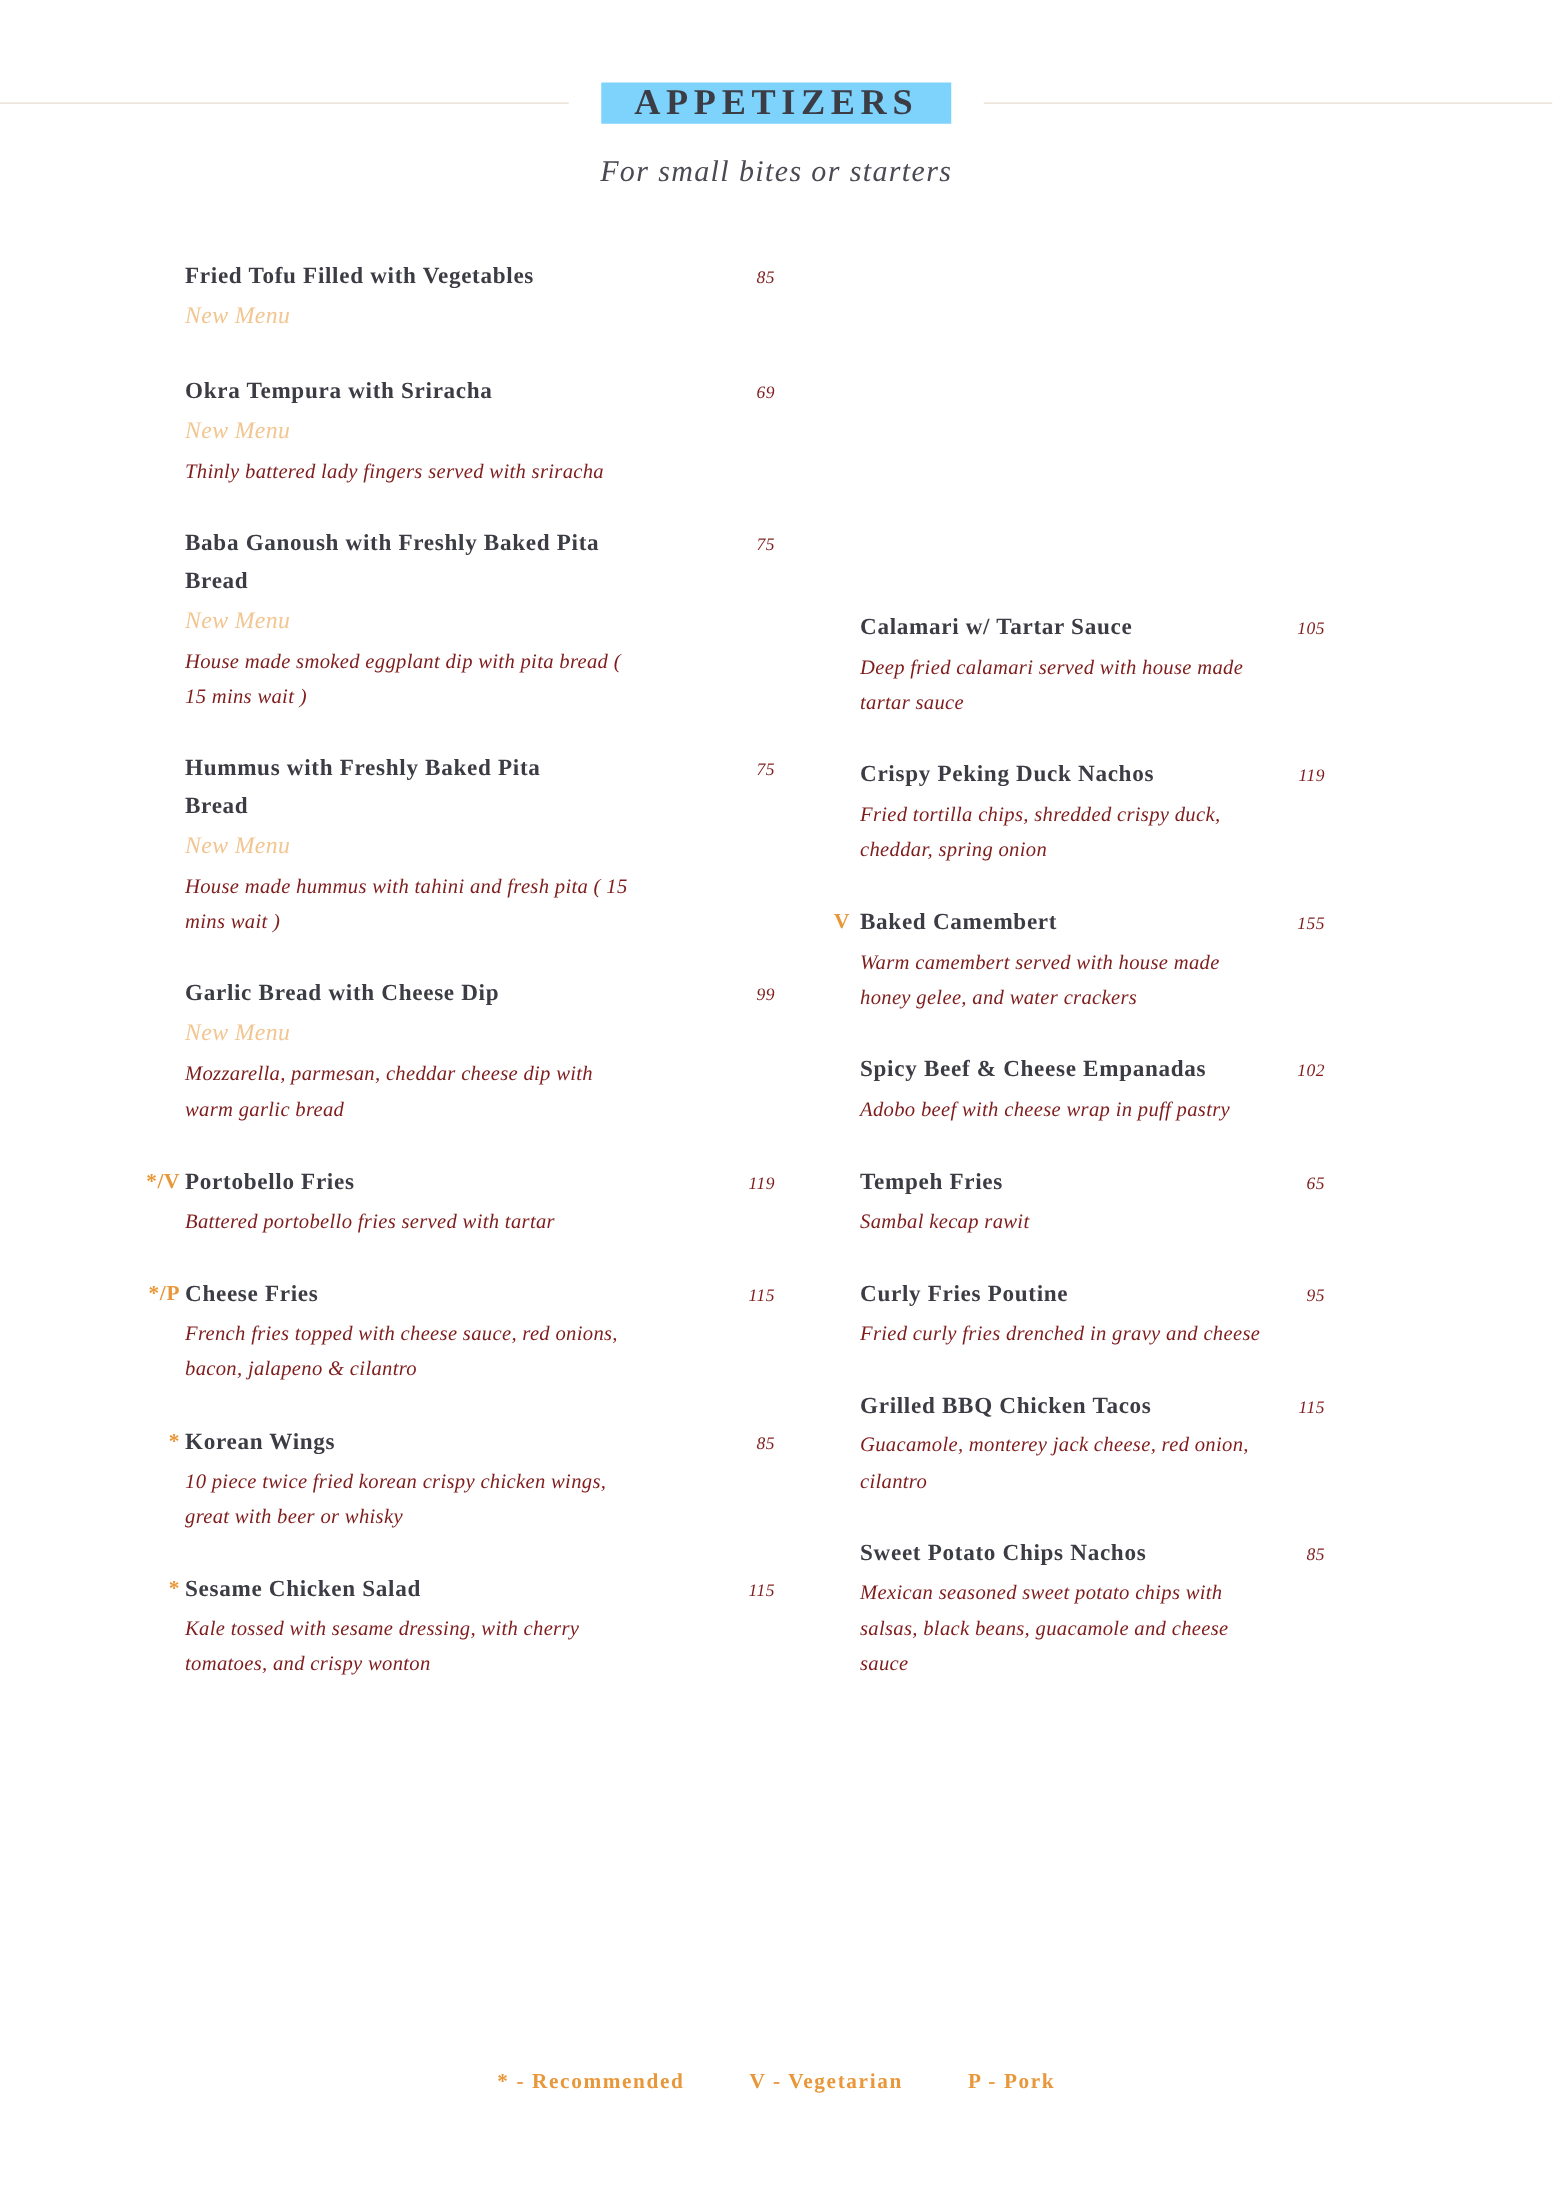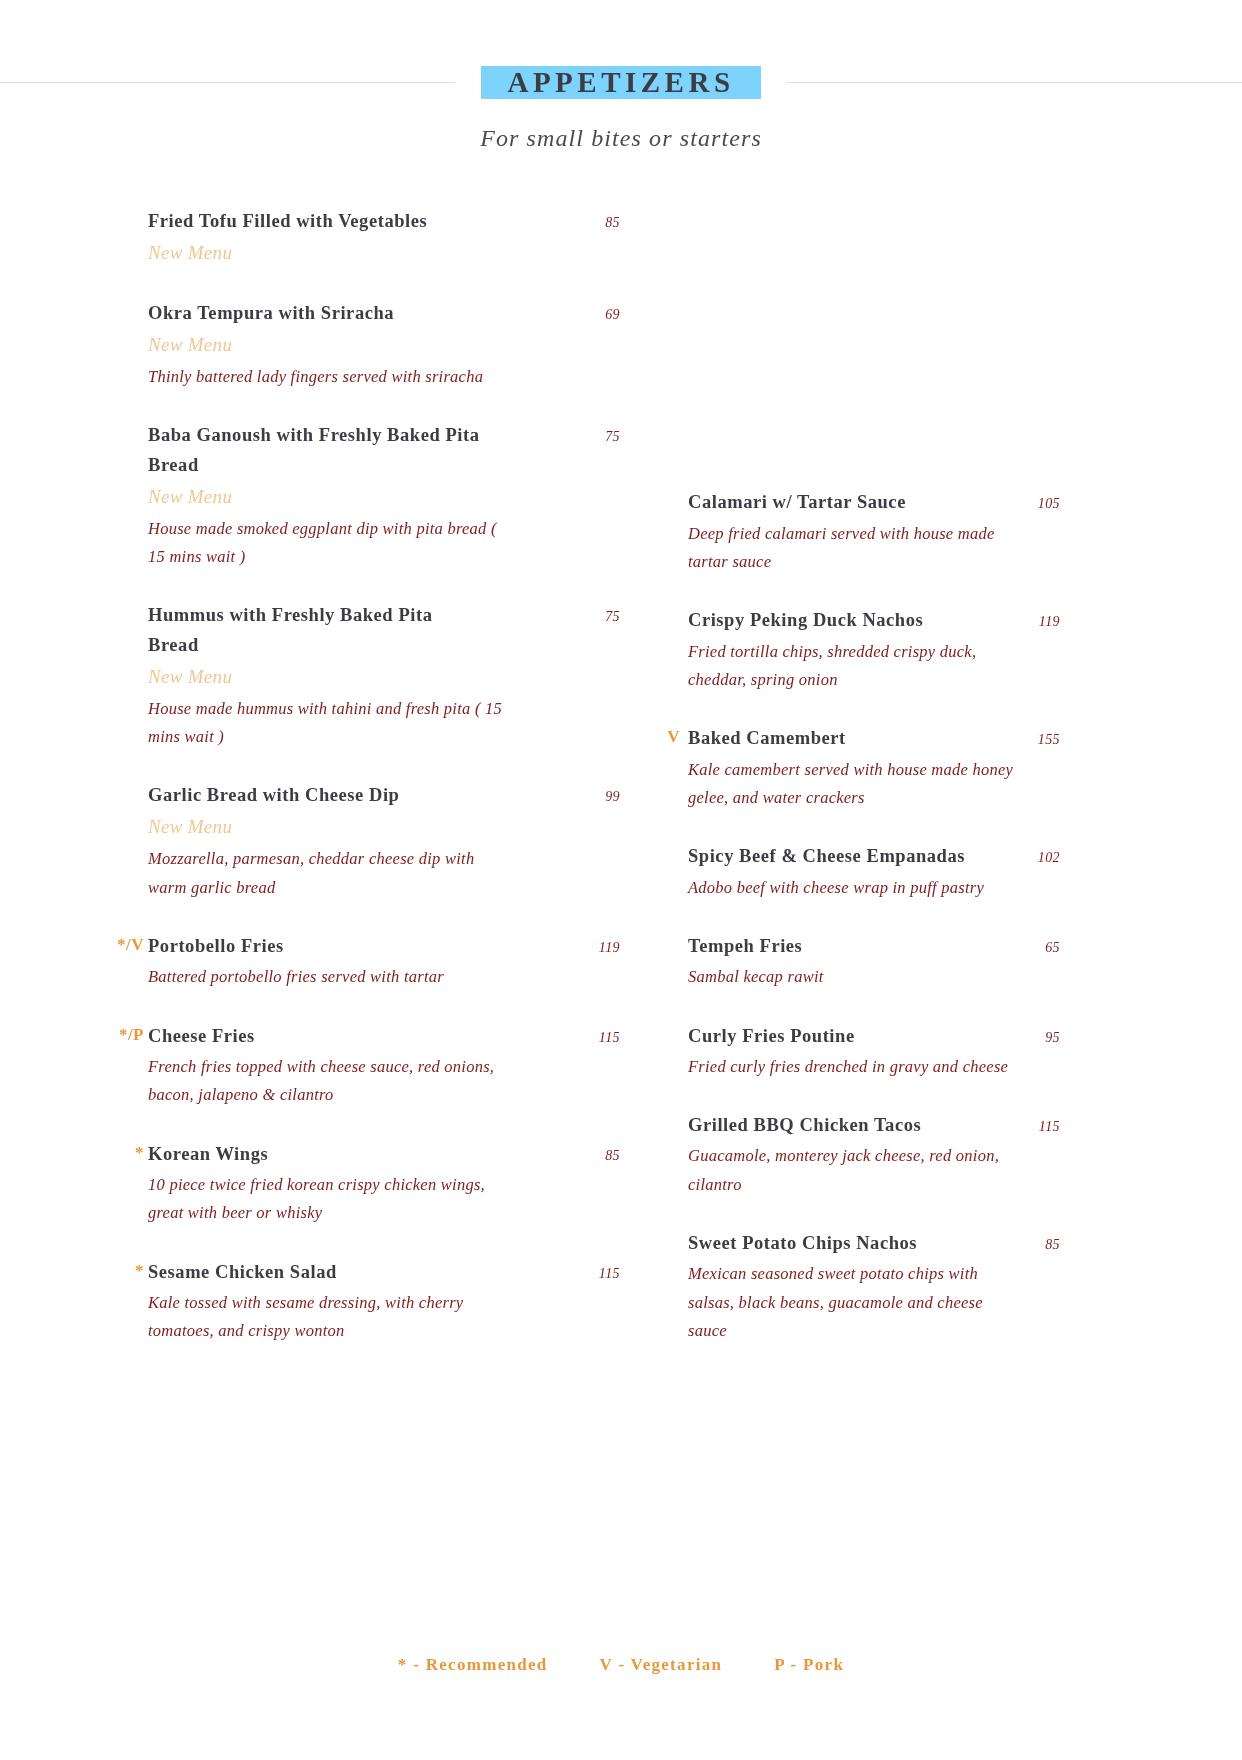--- a/index.html
+++ b/index.html
@@ -247,21 +247,21 @@
           <div class="item-price">119</div>
         </div>
         <div class="item-desc">Fried tortilla chips, shredded crispy duck, cheddar, spring onion</div>
       </div>
       <div class="item">
         <div class="item-marker">V</div>
         <div class="item-headrow">
           <div class="item-name">Baked Camembert</div>
           <div class="item-price">155</div>
         </div>
-        <div class="item-desc">Kale camembert served with house made honey gelee, and water crackers</div>
+        <div class="item-desc">Warm camembert served with house made honey gelee, and water crackers</div>
       </div>
       <div class="item">
         <div class="item-headrow">
           <div class="item-name">Spicy Beef &amp; Cheese Empanadas</div>
           <div class="item-price">102</div>
         </div>
         <div class="item-desc">Adobo beef with cheese wrap in puff pastry</div>
       </div>
       <div class="item">
         <div class="item-headrow">

